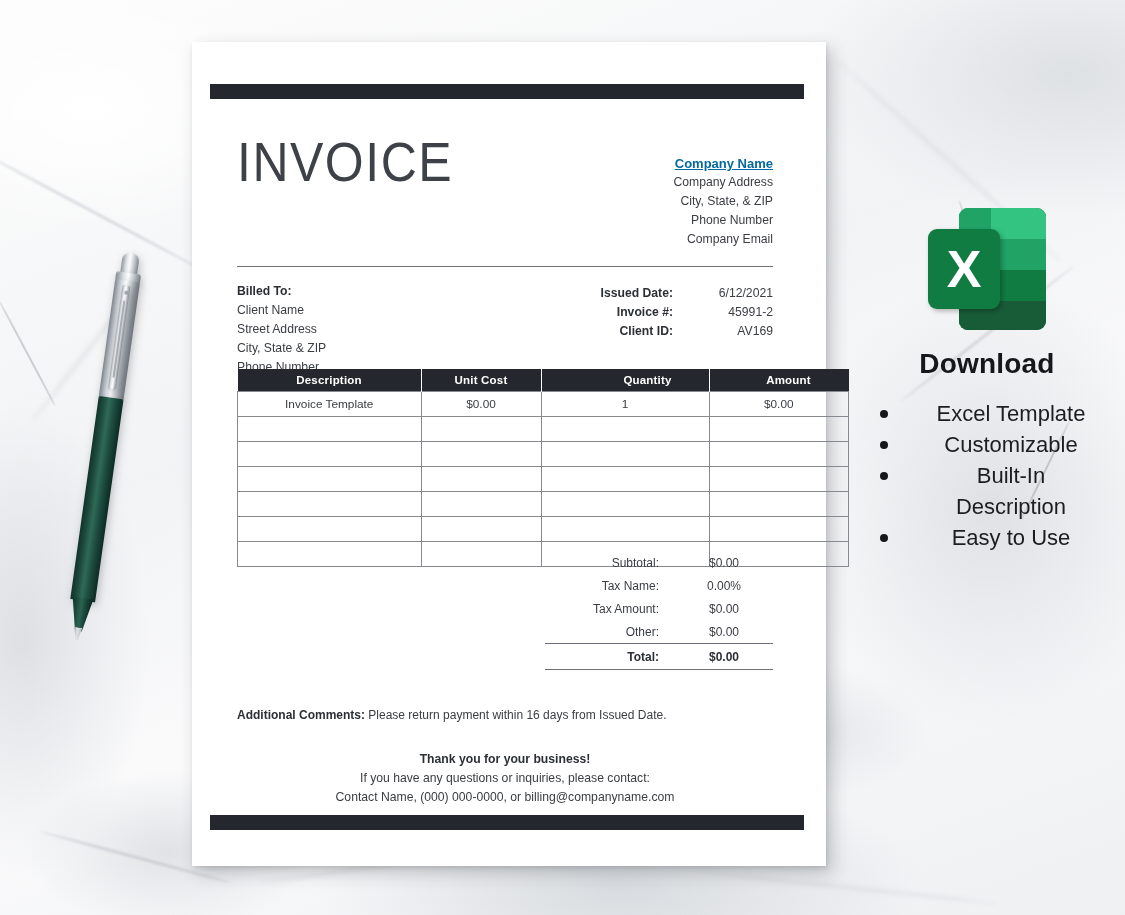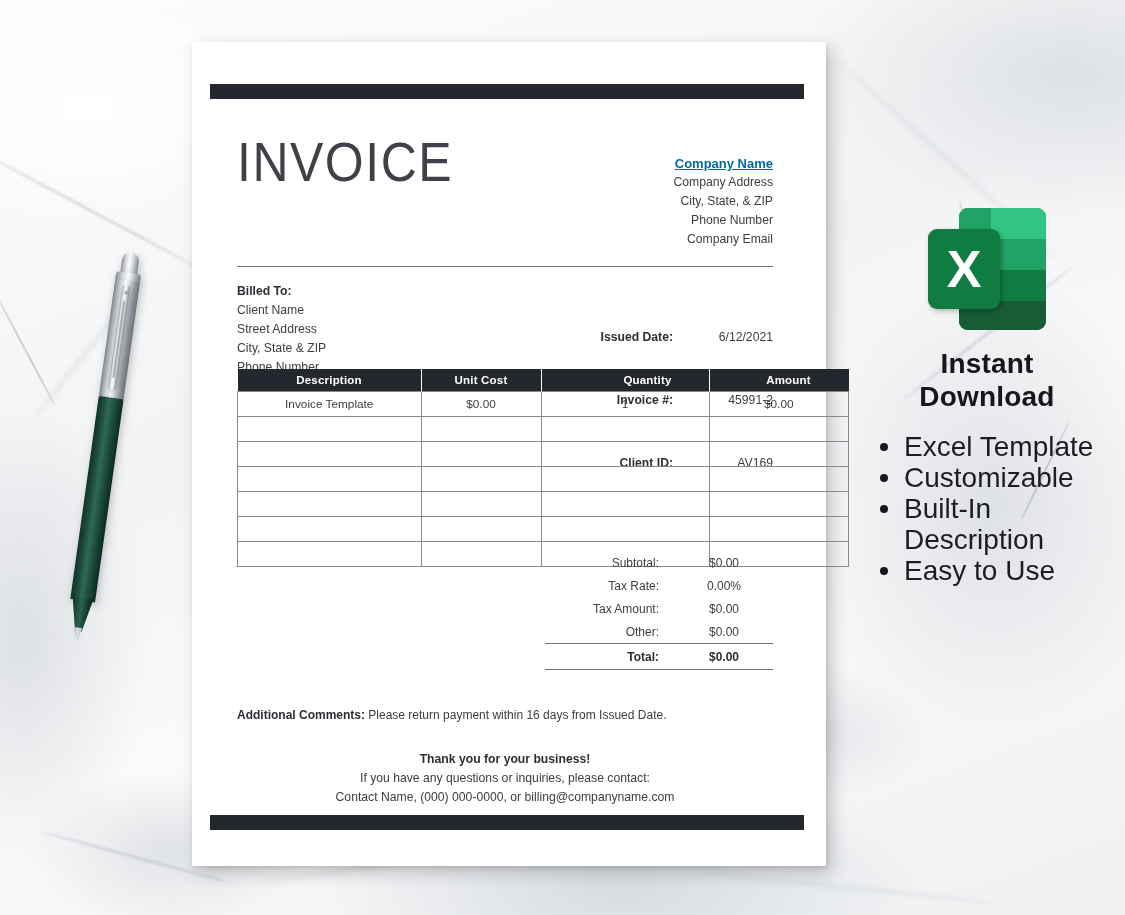--- a/index.html
+++ b/index.html
@@ -133,21 +133,20 @@
   #meta-right {
     position: absolute;
     right: 0;
     top: 2px;
     width: 260px;
   }
   #meta-right .row {
     display: flex;
     justify-content: flex-end;
     line-height: 19px;
-    margin-top: 44px;
   }
   #meta-right .k {
     font-weight: bold;
     color: #2c2f34;
     text-align: right;
     width: 120px;
   }
   #meta-right .v {
     text-align: right;
     width: 100px;
@@ -356,23 +355,24 @@
     font-weight: bold;
     color: #15171a;
     line-height: 33px;
     letter-spacing: 0.2px;
   }
   #promo-list {
     margin: 18px 0 0 22px;
     padding: 0;
     list-style: none;
     color: #1b1d20;
-    font-size: 28px;
+    font-size: 22px;
     line-height: 31px;
     font-weight: 300;
+    text-align: center;
   }
   #promo-list li {
     position: relative;
     padding-left: 26px;
   }
   #promo-list li .dot {
     position: absolute;
     left: 2px;
     top: 12px;
     width: 8px; height: 8px;
@@ -505,21 +505,21 @@
           </tr>
         </tbody>
     </table>
 
     <div id="totals">
         <div class="trow">
           <div class="tk">Subtotal:</div>
           <div class="tv">$0.00</div>
         </div>
         <div class="trow">
-          <div class="tk">Tax Rate:</div>
+          <div class="tk">Tax Name:</div>
           <div class="tv">0.00%</div>
         </div>
         <div class="trow">
           <div class="tk">Tax Amount:</div>
           <div class="tv">$0.00</div>
         </div>
         <div class="trow">
           <div class="tk">Other:</div>
           <div class="tv">$0.00</div>
         </div>
@@ -549,21 +549,20 @@
         <div class="xl-band xl-b2"></div>
         <div class="xl-band xl-b3"></div>
         <div class="xl-band xl-b4"></div>
         <div class="xl-sheet-left"></div>
         <div class="xl-sheet-left2"></div>
       </div>
       <div class="xl-tile"></div>
       <div class="xl-x">X</div>
     </div>
     <div id="promo-title">
-      <div>Instant</div>
       <div>Download</div>
     </div>
     <ul id="promo-list">
         <li><span class="dot"></span><span>Excel Template</span></li>
         <li><span class="dot"></span><span>Customizable</span></li>
         <li><span class="dot"></span><span>Built-In</span></li>
         <li><span>Description</span></li>
         <li><span class="dot"></span><span>Easy to Use</span></li>
       </ul>
   </div>

